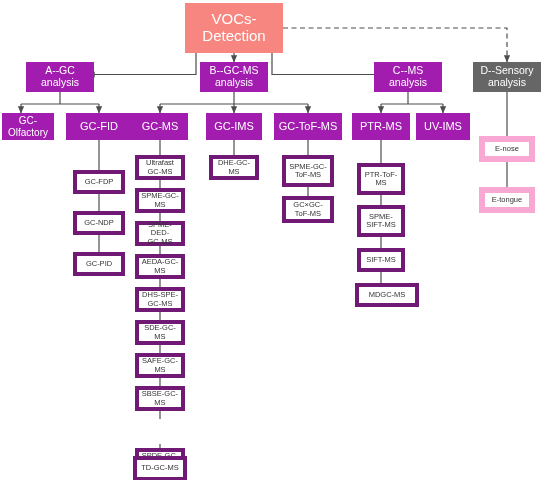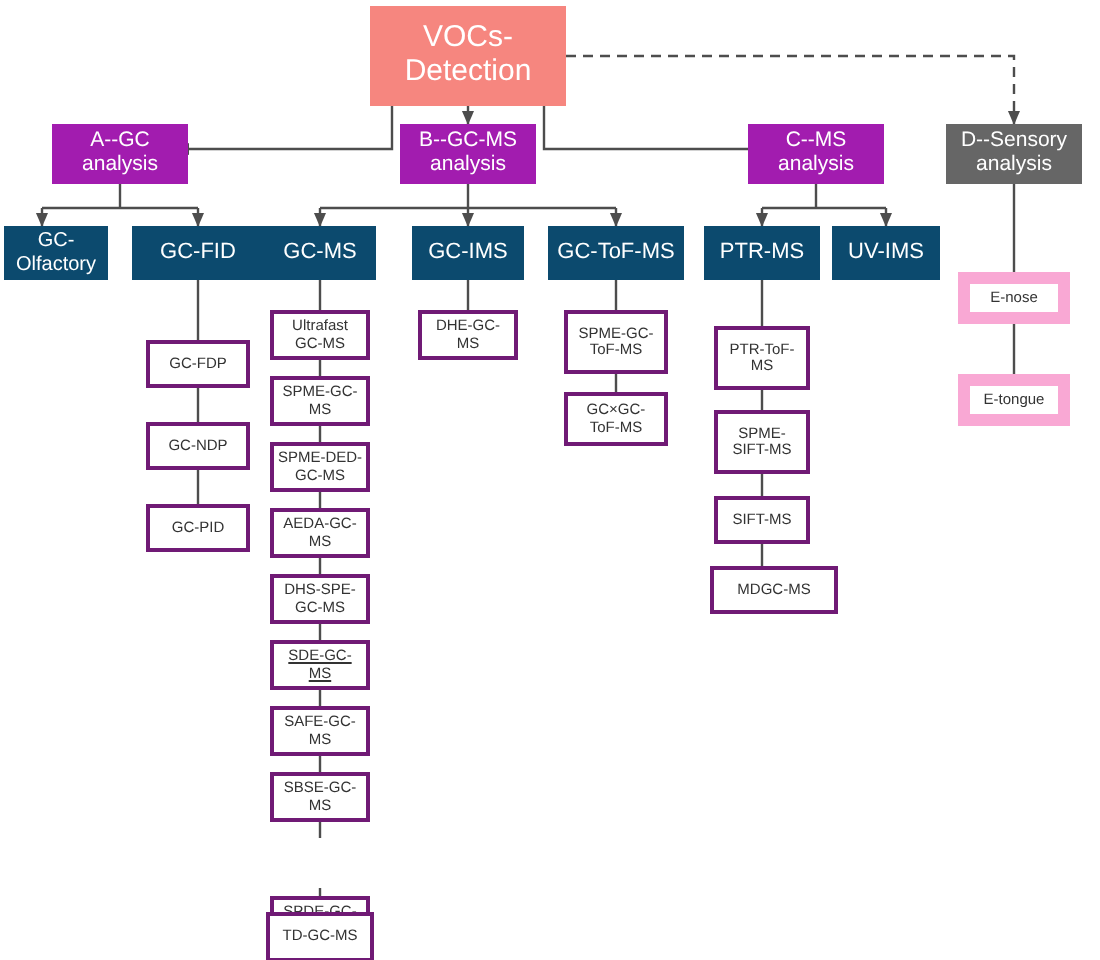--- a/index.html
+++ b/index.html
@@ -24,26 +24,26 @@
   .root-node{
     background:#f6867f;color:#ffffff;
     font-size:15px;
   }
   .lvl1{
     background:#a21caf;color:#ffffff;
     font-size:10.5px;
   }
   .lvl1.gray{background:#666666;color:#ffffff;}
   .lvl2{
-    background:#0c4a6e;color:#ffffff;
+    background:#a21caf;color:#ffffff;
     font-size:11px;
   }
   .leaf{
     background:#ffffff;color:#333333;
-    border:2px solid #701a75;
+    border:4px solid #701a75;
     font-size:7.5px;
   }
   .leaf.gray-leaf{border:6px solid #f9a8d4;}
 </style>
 </head>
 <body>
 
 <div id="root">
 
   <svg id="edges" viewBox="0 0 550 480" xmlns="http://www.w3.org/2000/svg">
@@ -147,21 +147,21 @@
   <div class="node leaf" style="left:135px;top:155px;width:50px;height:25px;">Ultrafast
 GC-MS</div>
   <div class="node leaf" style="left:135px;top:188px;width:50px;height:25px;">SPME-GC-
 MS</div>
   <div class="node leaf" style="left:135px;top:221px;width:50px;height:25px;">SPME-DED-
 GC-MS</div>
   <div class="node leaf" style="left:135px;top:254px;width:50px;height:25px;">AEDA-GC-
 MS</div>
   <div class="node leaf" style="left:135px;top:287px;width:50px;height:25px;">DHS-SPE-
 GC-MS</div>
-  <div class="node leaf" style="left:135px;top:320px;width:50px;height:25px;text-decoration:underline;">SDE-GC-
+  <div class="node leaf" style="left:135px;top:320px;width:50px;height:25px;">SDE-GC-
 MS</div>
   <div class="node leaf" style="left:135px;top:353px;width:50px;height:25px;">SAFE-GC-
 MS</div>
   <div class="node leaf" style="left:135px;top:386px;width:50px;height:25px;">SBSE-GC-
 MS</div>
   <div class="node leaf" style="left:135px;top:419px;width:50px;height:25px;margin-top:29px;">SPDE-GC-
 MS</div>
   <div class="node leaf" style="left:133px;top:456px;width:54px;height:25px;">TD-GC-MS</div>
 
   <div class="node leaf" style="left:209px;top:155px;width:50px;height:25px;">DHE-GC-

